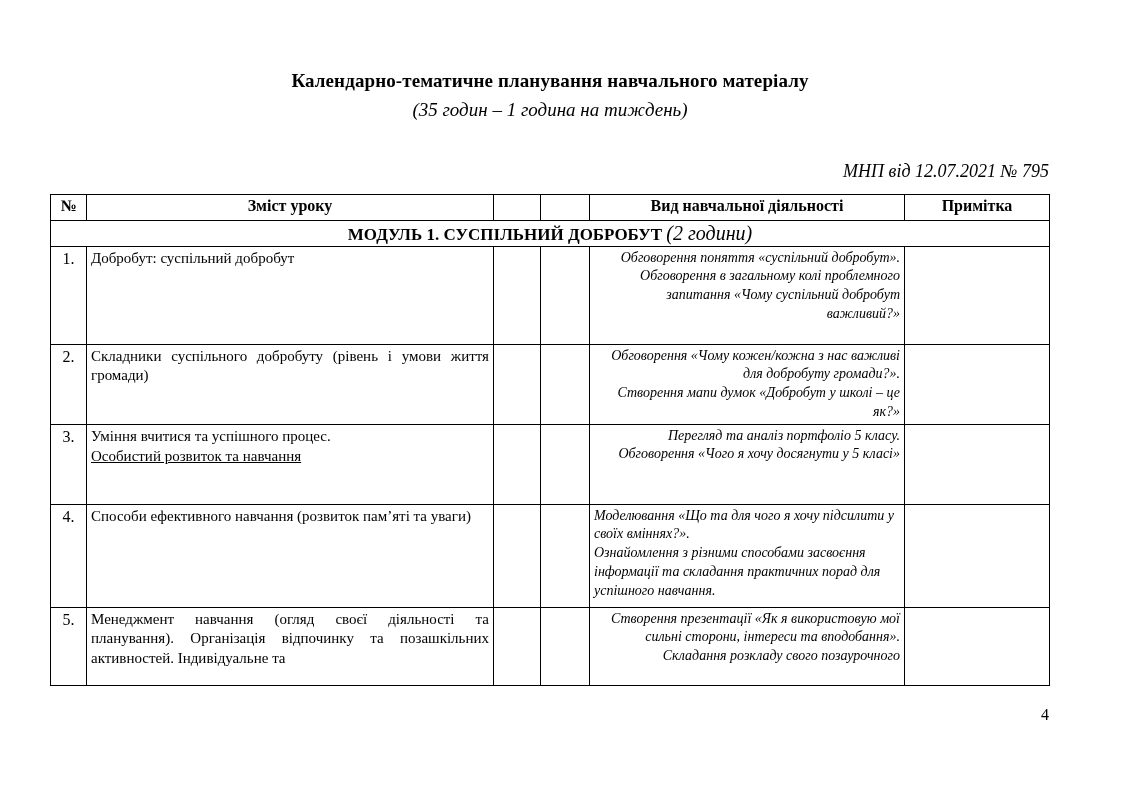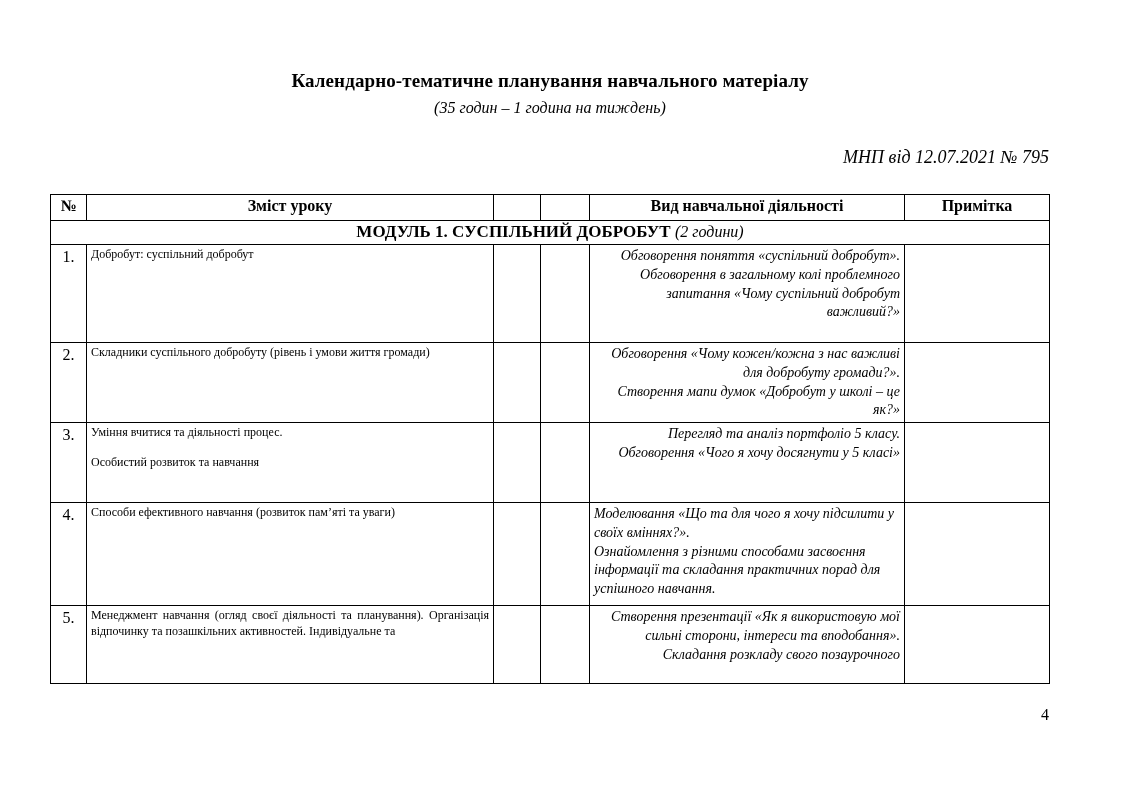--- a/index.html
+++ b/index.html
@@ -33,29 +33,29 @@
     text-align: center;
   }
   .title-line {
     font-size: 19px;
     font-weight: bold;
     line-height: 1.33;
     letter-spacing: 0.1px;
     white-space: nowrap;
   }
   .subtitle-line {
-    font-size: 16px;
+    font-size: 19px;
     font-style: italic;
     line-height: 1.4;
     margin-top: 4px;
   }
   .doc-ref {
     position: absolute;
     left: 50px;
-    top: 147px;
+    top: 161px;
     width: 999px;
     text-align: right;
     font-size: 18px;
     font-style: italic;
   }
 
   
   .plan-table {
     position: absolute;
     left: 50px;
@@ -99,53 +99,53 @@
     font-size: 17px;
     height: 24px;
     vertical-align: middle;
     padding: 1px 3px;
     line-height: 1.1;
     white-space: nowrap;
   }
   .module-row .hrs {
     font-weight: normal;
     font-style: italic;
-    font-size: 16px;
+    font-size: 20px;
   }
 
   
   .cell-num {
     text-align: center;
     font-size: 16px;
     padding-top: 5px;
     line-height: 1.28;
   }
   .cell-content {
-    font-size: 12px;
+    font-size: 15px;
     line-height: 1.30;
     padding: 5px 7px 3px 7px;
   }
   .cell-content.justify { text-align: justify; text-align-last: left; }
   .cell-content.plain   { text-align: left; }
   .cell-blank { }
   .cell-activity {
     font-size: 14px;
     font-style: italic;
     line-height: 1.34;
     padding: 4px 6px 3px 6px;
   }
   .cell-activity.right  { text-align: right; margin-top: 33px; }
   .cell-activity.center { }
   .cell-note { }
 
   .cell-content p,
   .cell-activity p {
     margin: 0;
   }
-  .cell-content p + p { margin-top: 14px; }
+  .cell-content p + p { margin-top: 1px; text-decoration: underline; }
 
   
   .page-number {
     position: absolute;
     left: 50px;
     top: 706px;
     width: 999px;
     text-align: right;
     font-size: 16px;
   }
@@ -207,21 +207,21 @@
           <td class="cell-blank"></td>
           <td class="cell-activity right">
             <p>Обговорення «Чому кожен/кожна з нас важливі для добробуту громади?».</p>
             <p>Створення мапи думок «Добробут у школі – це як?»</p>
           </td>
           <td class="cell-note"></td>
         </tr>
         <tr style="height: 80px;">
           <td class="cell-num">3.</td>
           <td class="cell-content plain">
-            <p>Уміння вчитися та діяльності процес.</p>
+            <p>Уміння вчитися та успішного процес.</p>
             <p>Особистий розвиток та навчання</p>
           </td>
           <td class="cell-blank"></td>
           <td class="cell-blank"></td>
           <td class="cell-activity right">
             <p>Перегляд та аналіз портфоліо 5 класу.</p>
             <p>Обговорення «Чого я хочу досягнути у 5 класі»</p>
           </td>
           <td class="cell-note"></td>
         </tr>

